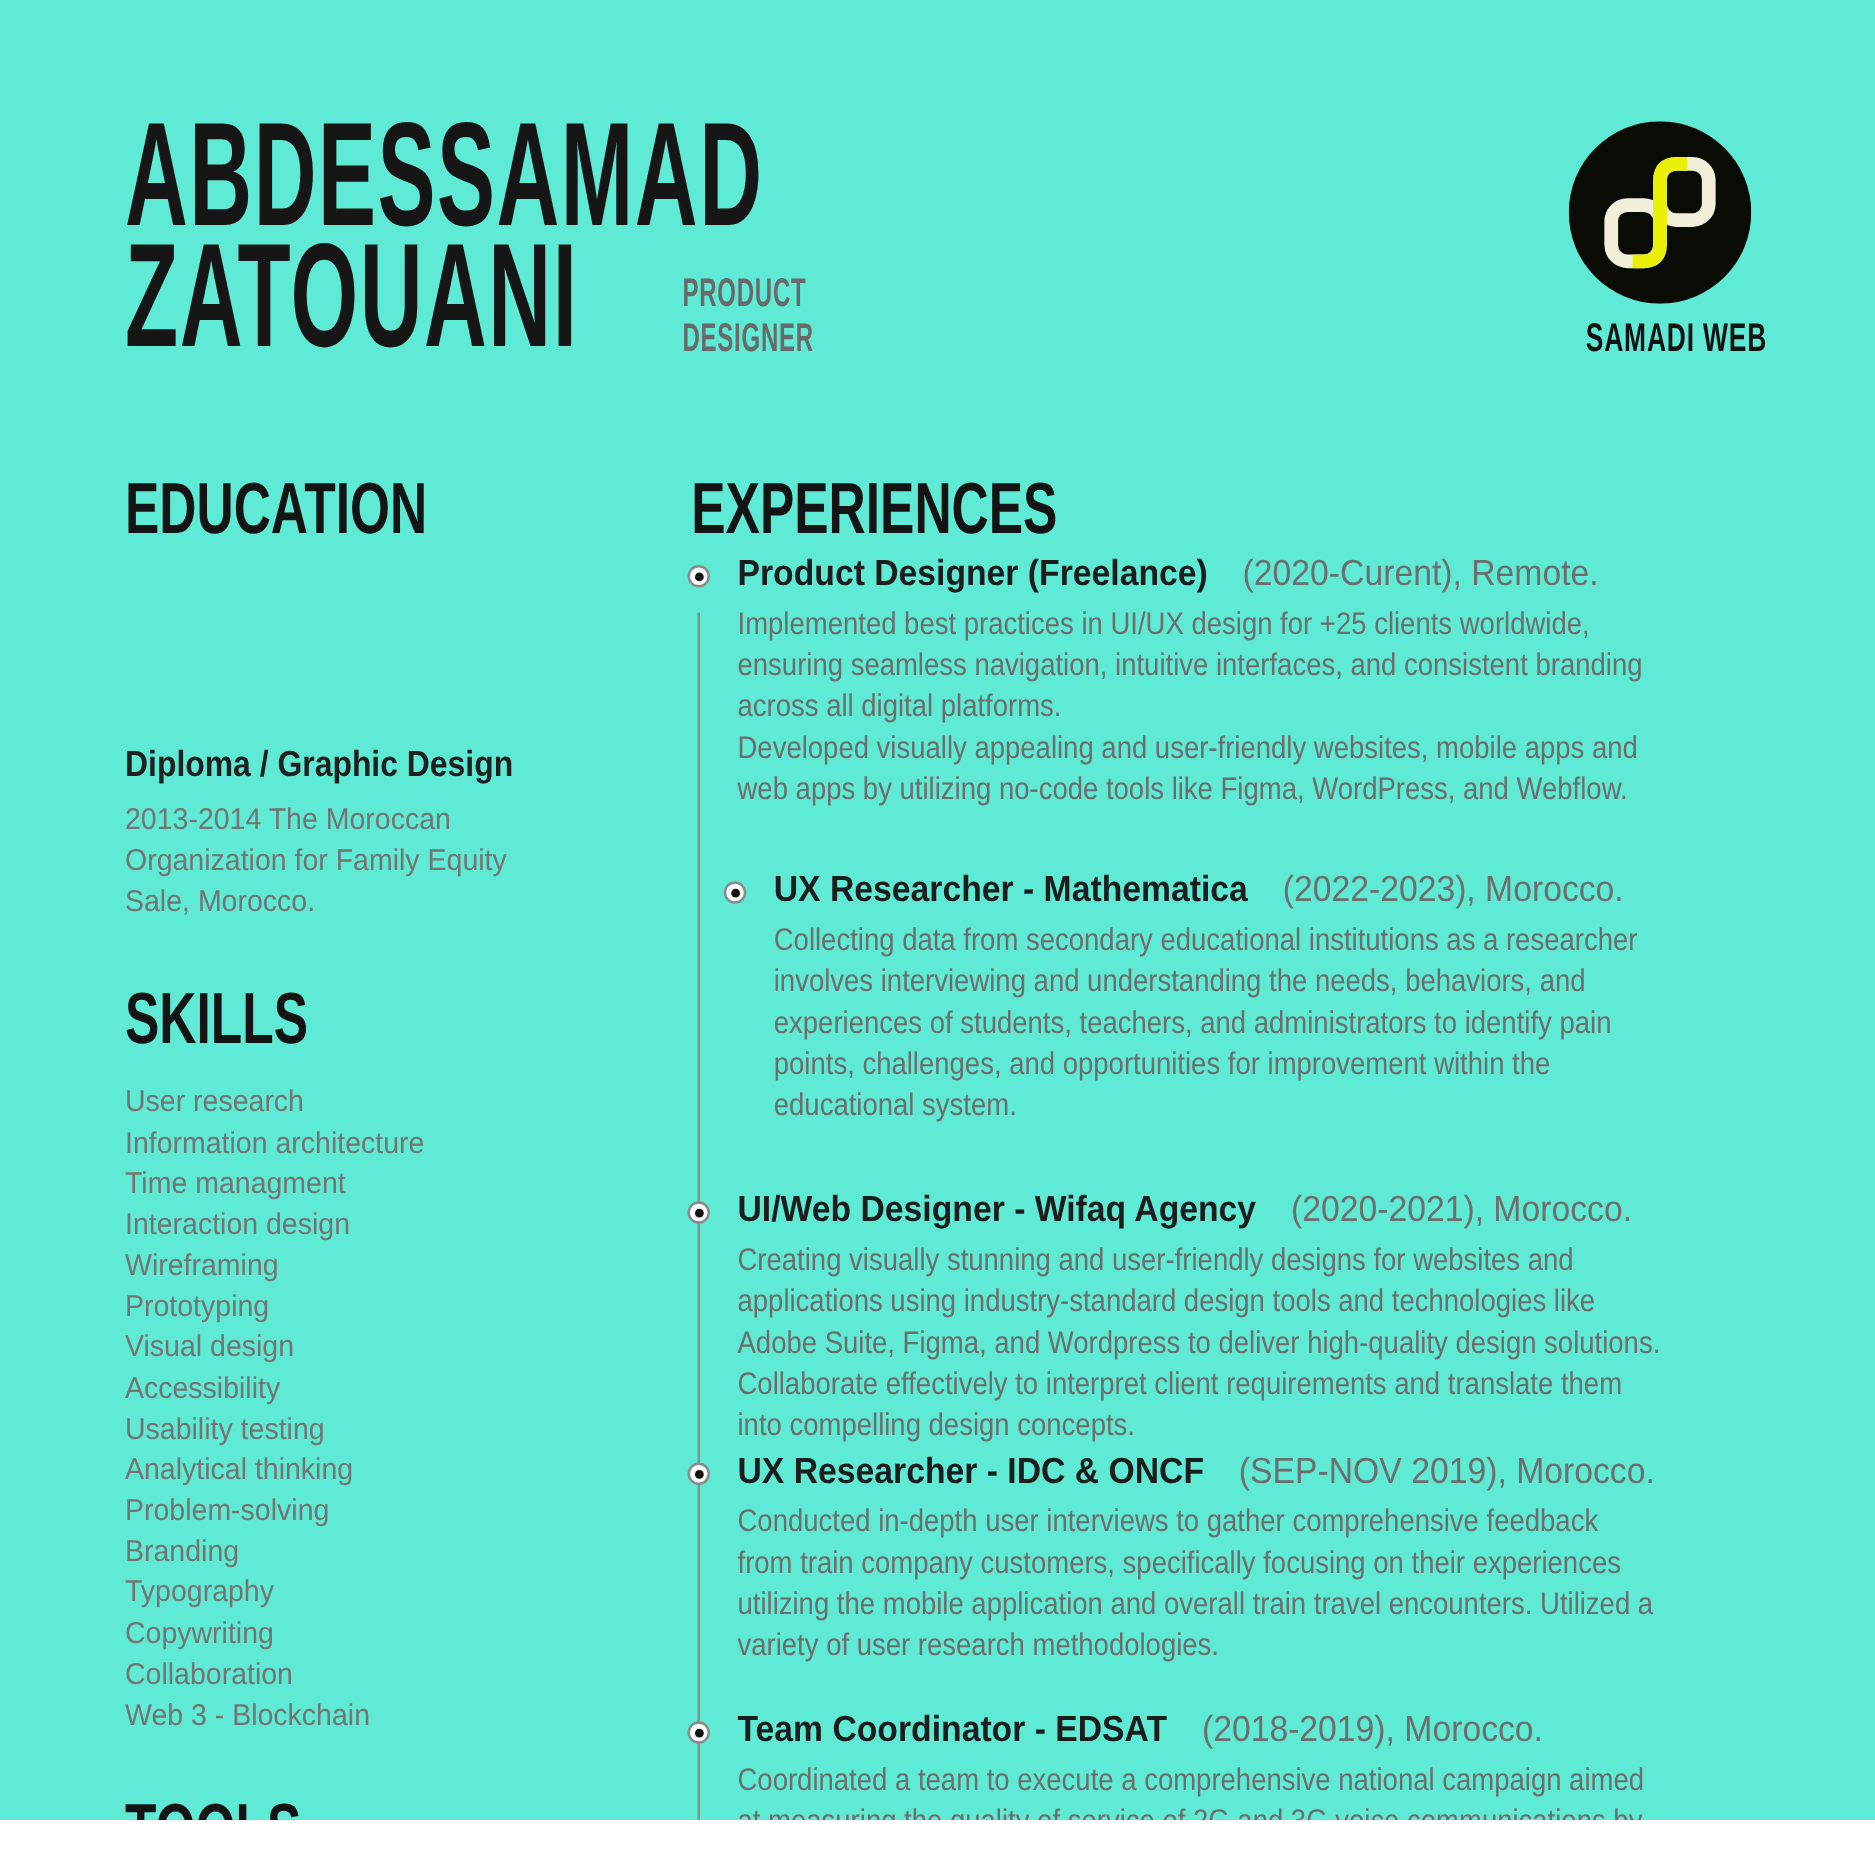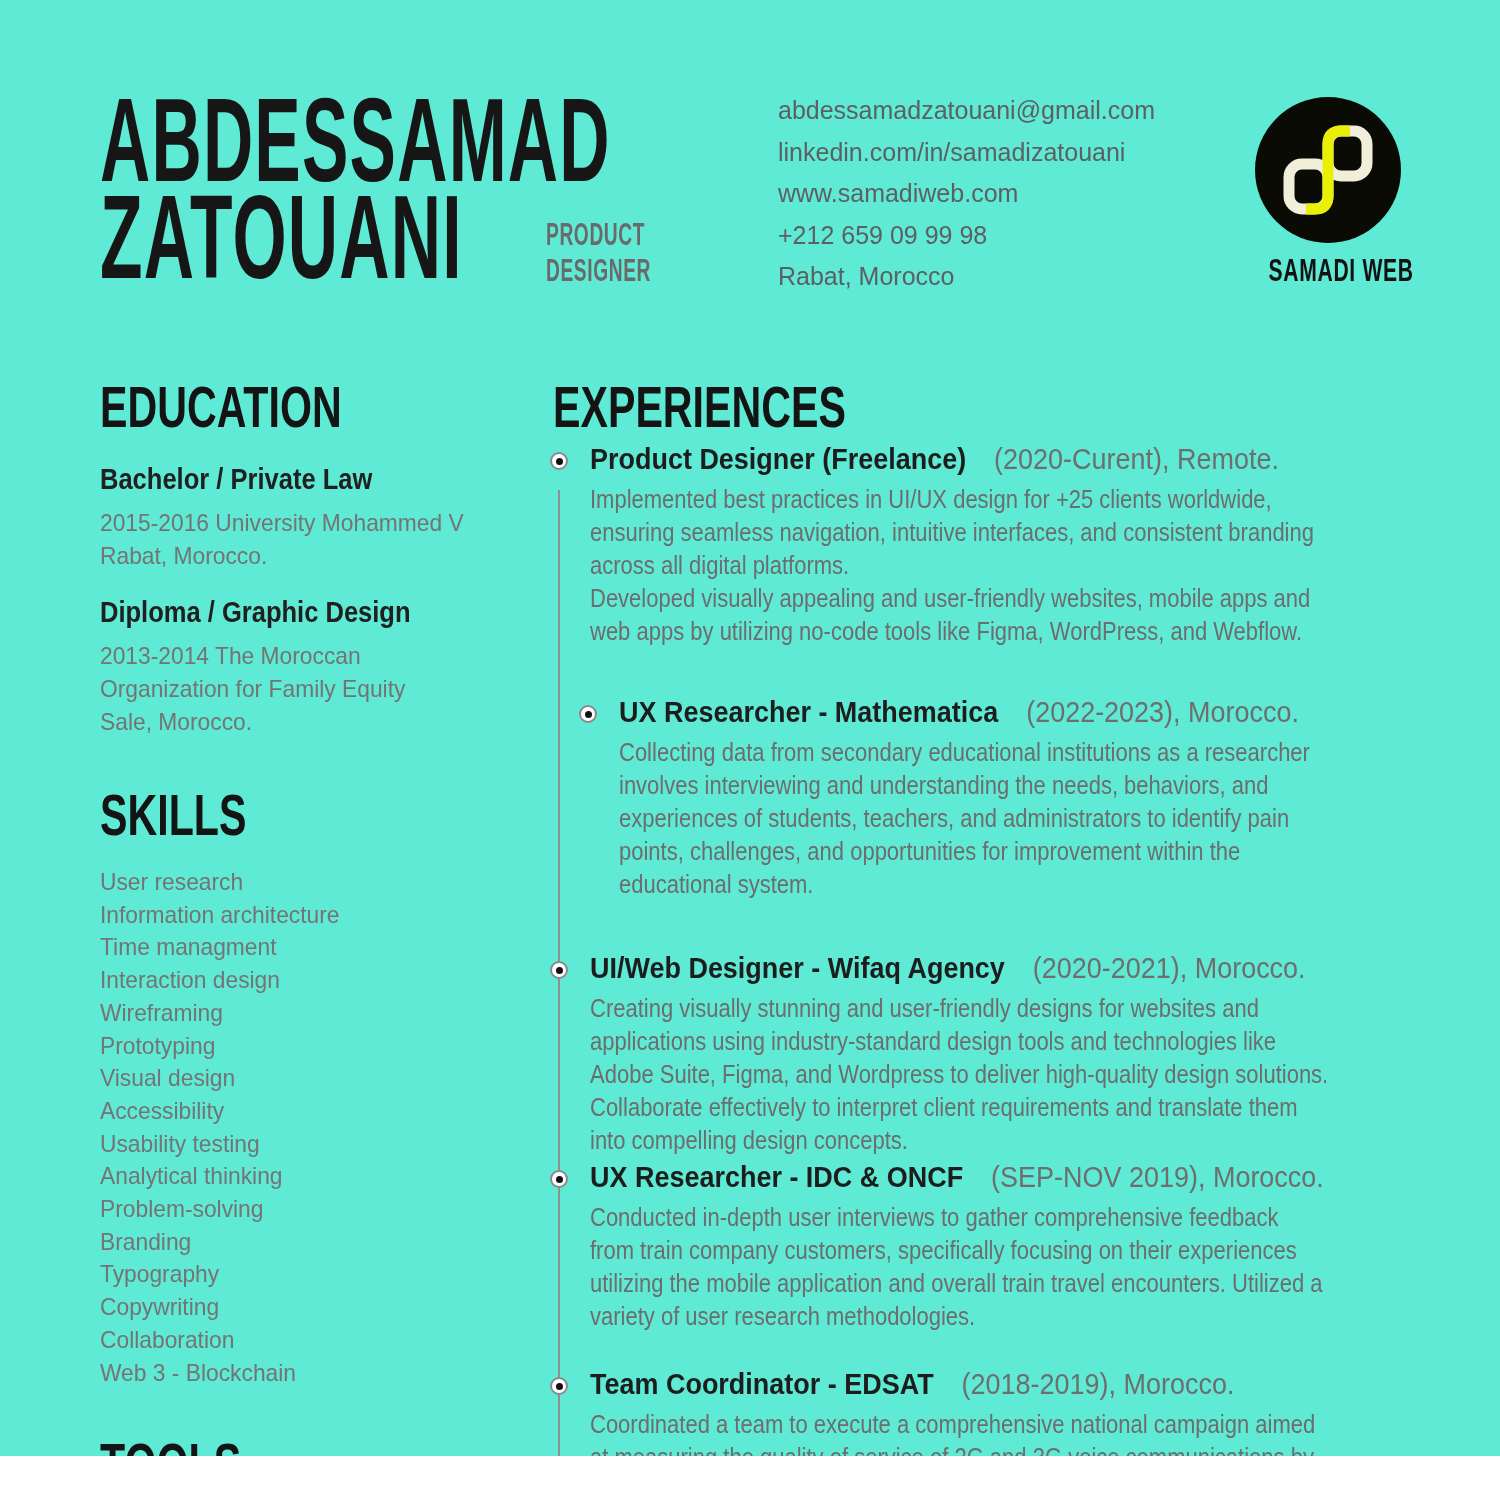--- a/index.html
+++ b/index.html
@@ -75,46 +75,34 @@
   <div class="abs name">
     <div>ABDESSAMAD</div>
     <div>ZATOUANI</div>
   </div>
 
   <div class="abs role">
     <div>PRODUCT</div>
     <div>DESIGNER</div>
   </div>
 
-  <div class="abs contact">
-    <div class="line">abdessamadzatouani@gmail.com</div>
-    <div class="line">linkedin.com/in/samadizatouani</div>
-    <div class="line">www.samadiweb.com</div>
-    <div class="line">+212 659 09 99 98</div>
-    <div class="line">Rabat, Morocco</div>
-  </div>
 
   <div class="abs logo-box">
     <svg viewBox="0 0 146 146" width="146" height="146">
       <circle cx="73" cy="73" r="73" fill="#0b0b06"></circle>
       <rect x="73" y="34" width="39" height="45" rx="13" fill="none" stroke-width="11" stroke="#f1efd9"></rect>
       <rect x="34" y="67" width="39" height="45" rx="13" fill="none" stroke-width="11" stroke="#f1efd9"></rect>
       <path d="M 95 34 L 86 34 Q 73 34 73 47 L 73 99 Q 73 112 60 112 L 51 112" fill="none" stroke-width="11" stroke="#e9f005"></path>
     </svg>
   </div>
 
   <div class="abs brand-name">SAMADI WEB</div>
 
   <div class="abs h-big" style="left:100px;top:378px;">EDUCATION</div>
 
-  <div class="abs" style="left:100px;top:462px;width:460px;">
-    <div class="edu-title">Bachelor / Private Law</div>
-    <div class="edu-details">2015-2016 University Mohammed V
-Rabat, Morocco.</div>
-  </div>
 
   <div class="abs" style="left:100px;top:595px;width:460px;">
     <div class="edu-title">Diploma / Graphic Design</div>
     <div class="edu-details">2013-2014 The Moroccan
 Organization for Family Equity
 Sale, Morocco.</div>
   </div>
 
   <div class="abs h-big" style="left:100px;top:786px;">SKILLS</div>
 

